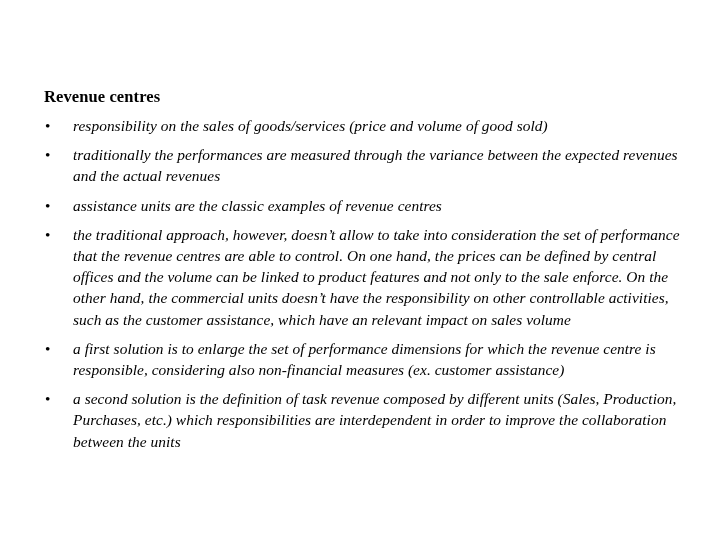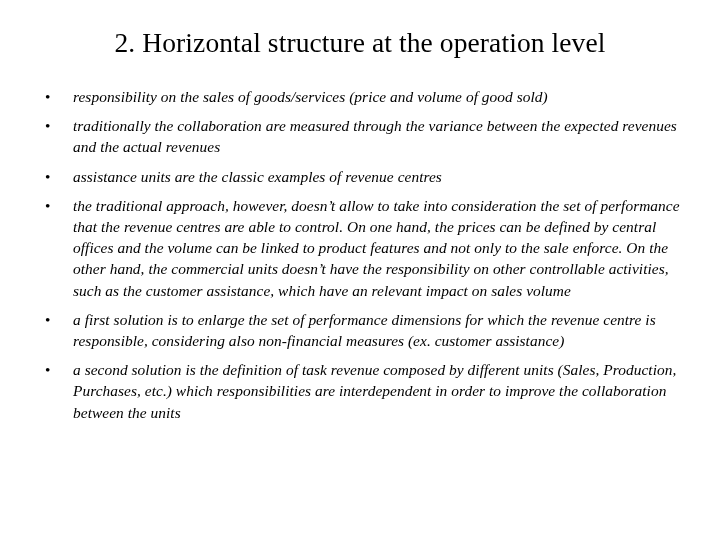--- a/index.html
+++ b/index.html
@@ -82,35 +82,35 @@
   ul.bullets > li .bullet-text {
     display: block;
     font-style: italic;
   }
 </style>
 </head>
 <body>
 
 <div class="slide">
 
-  <div class="slide-title">2. Horizontal structure at the operation level</div>
 
   <div class="body-block">
 
+    <div class="section-heading">Revenue centres</div>
 
     <ul class="bullets">
 
       <li>
         <span class="bullet-mark">•</span>
         <span class="bullet-text">responsibility on the sales of goods/services (price and volume of good sold)</span>
       </li>
 
       <li>
         <span class="bullet-mark">•</span>
-        <span class="bullet-text">traditionally the collaboration are measured through the variance between the expected revenues and the actual revenues</span>
+        <span class="bullet-text">traditionally the performances are measured through the variance between the expected revenues and the actual revenues</span>
       </li>
 
       <li>
         <span class="bullet-mark">•</span>
         <span class="bullet-text">assistance units are the classic examples of revenue centres</span>
       </li>
 
       <li>
         <span class="bullet-mark">•</span>
         <span class="bullet-text">the traditional approach, however, doesn’t allow to take into consideration the set of performance that the revenue centres are able to control. On one hand, the prices can be defined by central offices and the volume can be linked to product features and not only to the sale enforce. On the other hand, the commercial units doesn’t have the responsibility on other controllable activities, such as the customer assistance, which have an relevant impact on sales volume</span>

